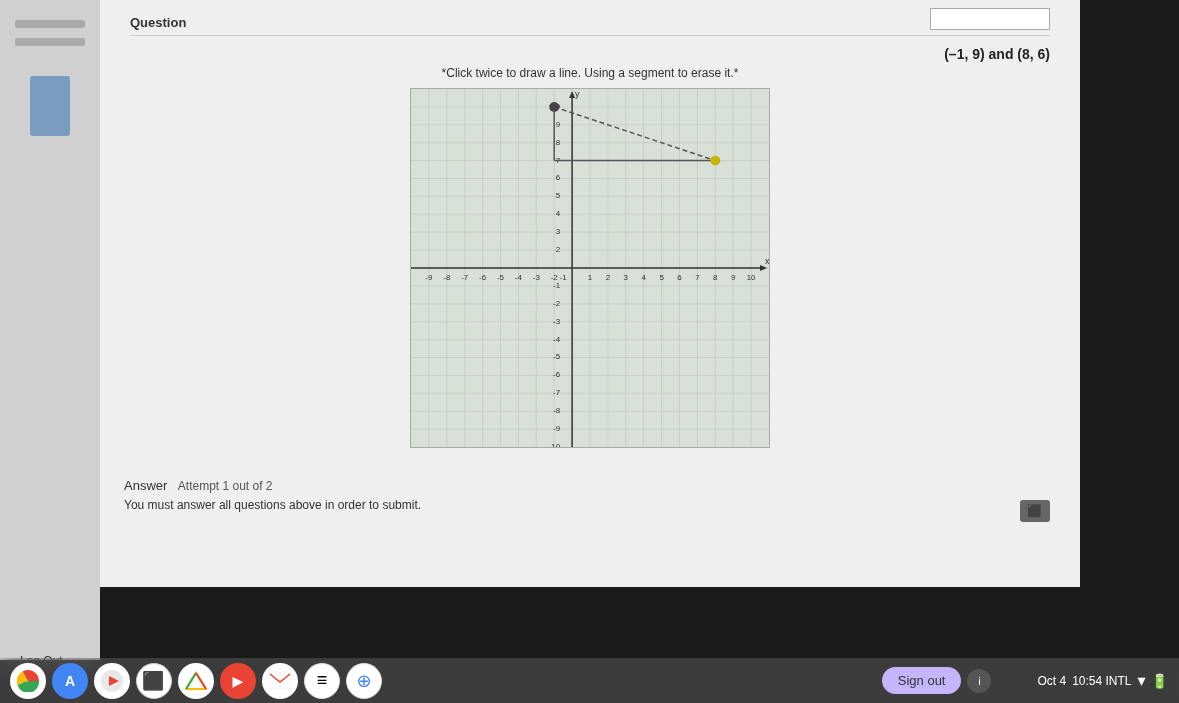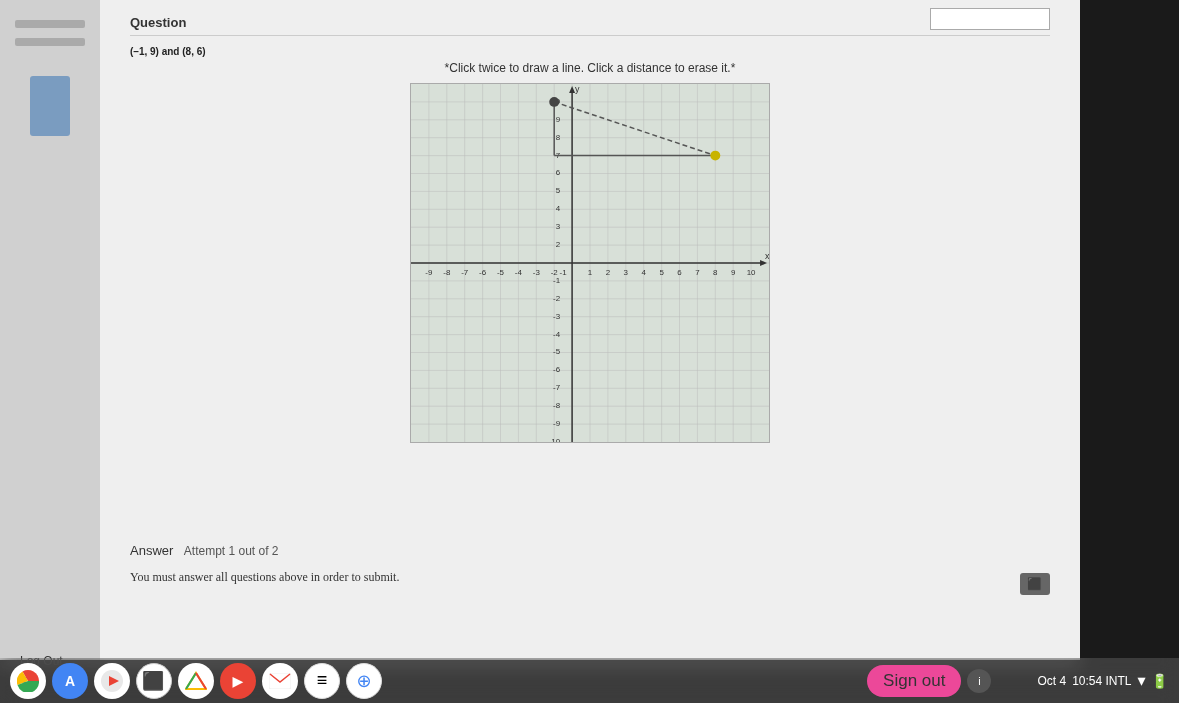--- a/index.html
+++ b/index.html
@@ -41,21 +41,21 @@
       border-radius: 3px;
       margin-top: 20px;
     }
 
     
     .question-section {
       position: absolute;
       top: 0;
       left: 100px;
       width: 980px;
-      height: 660px;
+      height: 587px;
       background: #efefef;
       padding: 15px 30px;
     }
 
     .question-header {
       font-size: 13px;
       color: #333;
       font-weight: bold;
       margin-bottom: 10px;
       border-bottom: 1px solid #ccc;
@@ -64,24 +64,24 @@
 
     .question-text {
       font-size: 14px;
       color: #222;
       line-height: 1.5;
       margin-bottom: 12px;
       max-width: 820px;
     }
 
     .points-label {
-      font-size: 10px;
+      font-size: 14px;
       font-weight: bold;
       color: #222;
-      text-align: left;
+      text-align: right;
       margin-bottom: 4px;
     }
 
     .instruction-text {
       font-size: 12px;
       color: #333;
       text-align: center;
       margin-bottom: 8px;
     }
 
@@ -99,22 +99,21 @@
 
     .answer-attempt {
       font-size: 12px;
       color: #555;
       margin-left: 6px;
     }
 
     .answer-sub {
       font-size: 12px;
       color: #333;
-      margin-top: 11px;
-      font-family: Liberation Serif, serif;
+      margin-top: 4px;
     }
 
     
     .log-out {
       position: absolute;
       bottom: 35px;
       left: 20px;
       font-size: 12px;
       color: #333;
       cursor: pointer;
@@ -142,25 +141,25 @@
       display: flex;
       align-items: center;
       justify-content: center;
       cursor: pointer;
       font-size: 18px;
     }
 
     .taskbar-spacer { flex: 1; }
 
     .sign-out-btn {
-      background: #ec4899;
+      background: #c4b5fd;
       border: none;
       border-radius: 20px;
       padding: 6px 16px;
-      font-size: 17px;
+      font-size: 13px;
       cursor: pointer;
       color: #333;
     }
 
     .circle-btn {
       width: 24px;
       height: 24px;
       border-radius: 50%;
       background: #555;
       display: flex;
@@ -206,21 +205,21 @@
 
 <div class="question-section">
 
   <div class="input-box-top"></div>
 
   <div class="question-header">Question</div>
 
 
   <div class="points-label">(–1, 9) and (8, 6)</div>
 
-  <div class="instruction-text">*Click twice to draw a line. Click a distance to erase it.*</div>
+  <div class="instruction-text">*Click twice to draw a line. Using a segment to erase it.*</div>
 
   <div class="graph-container">
     <svg width="360" height="360" viewBox="0 0 360 360" style="background:#d8e0d8; border:1px solid #aaa;">
 
       <g stroke="#bbb" stroke-width="0.5">
         <line x1="18" y1="0" x2="18" y2="360"></line>
         <line x1="36" y1="0" x2="36" y2="360"></line>
         <line x1="54" y1="0" x2="54" y2="360"></line>
         <line x1="72" y1="0" x2="72" y2="360"></line>
         <line x1="90" y1="0" x2="90" y2="360"></line>
@@ -315,21 +314,21 @@
       <line x1="144" y1="18" x2="144" y2="72" stroke="#555" stroke-width="1.5"></line>
       <line x1="144" y1="72" x2="306" y2="72" stroke="#555" stroke-width="1.5"></line>
       <line x1="144" y1="18" x2="306" y2="72" stroke="#555" stroke-width="1.5" stroke-dasharray="5,3"></line>
 
       <circle cx="144" cy="18" r="5" fill="#444"></circle>
 
       <circle cx="306" cy="72" r="5" fill="#c8b400"></circle>
     </svg>
   </div>
 
-  <div style="position:absolute; bottom:75px; left:30px;">
+  <div style="position:absolute; bottom:75px; left:24px;">
     <span class="answer-label">Answer</span>
     <span class="answer-attempt">Attempt 1 out of 2</span>
     <div class="answer-sub">You must answer all questions above in order to submit.</div>
   </div>
 
   <div class="screen-icon-br">
     <span style="color:white;font-size:12px;">⬛</span>
   </div>
 </div>
 

